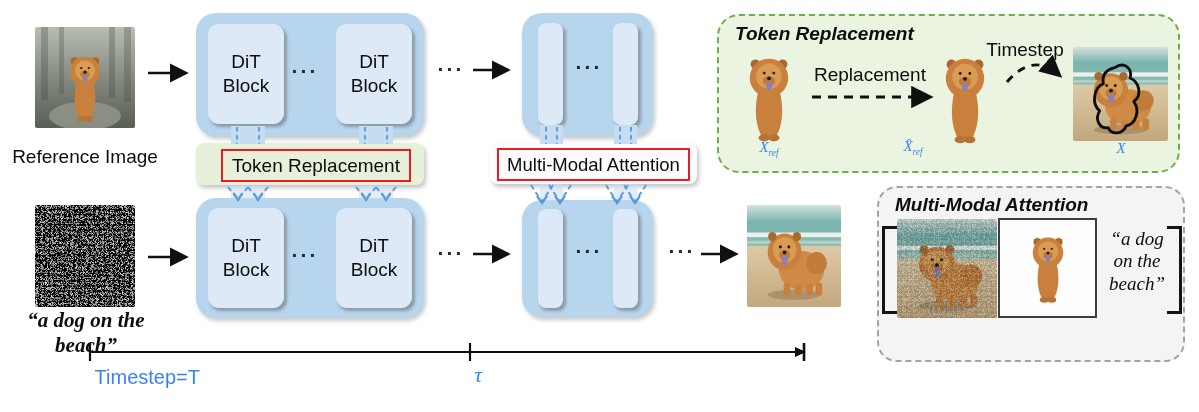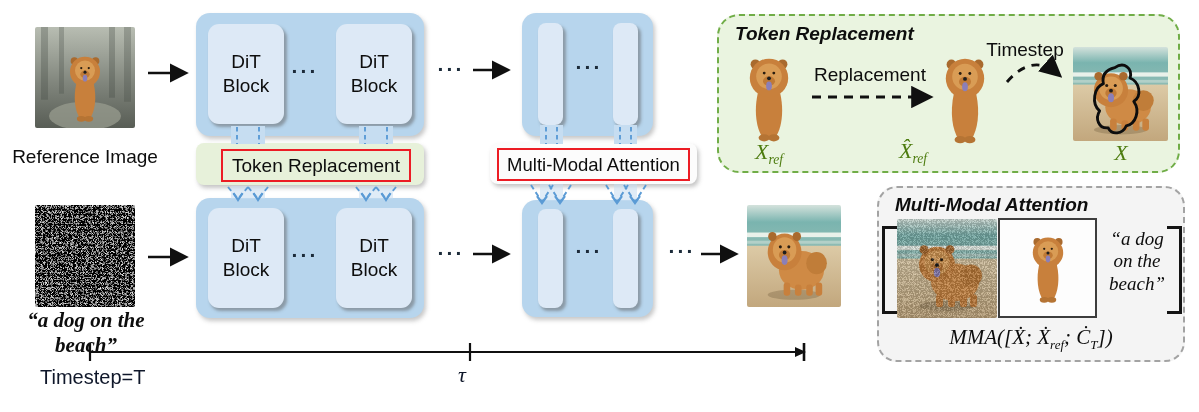--- a/index.html
+++ b/index.html
@@ -6,21 +6,21 @@
   .canvas{
     position:relative;width:1199px;height:412px;overflow:hidden;background:#ffffff;
     font-family:"Liberation Sans","DejaVu Sans",sans-serif;color:#111;
   }
   .imgbox{position:absolute;overflow:hidden;border-radius:2px;}
   .imgbox svg{display:block;width:100%;height:100%;}
   .caption{position:absolute;text-align:center;font-size:19px;color:#0d0d0d;}
   .serifit{font-family:"Liberation Serif","DejaVu Serif",serif;font-style:italic;}
   .prompt-left{font-size:21px;font-weight:600;}
   .container{
-    position:absolute;background:#b7d5ed;border-radius:14px;
+    position:absolute;background:#b7d5ed;border-radius:20px;
     box-shadow:2px 3px 4px rgba(110,110,110,0.38);
   }
   .block{
     position:absolute;background:#dde9f6;border-radius:11px;
     box-shadow:2.5px 3px 3px rgba(96,96,96,0.5);
     display:flex;align-items:center;justify-content:center;text-align:center;
     font-size:19px;line-height:1.28;color:#0d0d0d;
   }
   .bar{
     position:absolute;background:#dde9f6;border-radius:8px;
@@ -52,41 +52,41 @@
     background:#f4f4f4;border:2.6px dashed #a3a3a3;border-radius:20px;
     box-sizing:border-box;
   }
   .panel-title{
     position:absolute;font-size:19px;font-weight:bold;font-style:italic;color:#0d0d0d;
     white-space:nowrap;
   }
   .mathcap{
     position:absolute;text-align:center;
     font-family:"Liberation Serif","DejaVu Serif",serif;font-style:italic;
-    font-size:22px;color:#4d7c0f;
+    font-size:15px;color:#3b82f6;
   }
   .mathcap sub, .formula sub{font-size:0.62em;font-style:italic;}
   .small-label{position:absolute;text-align:center;font-size:19px;color:#0d0d0d;white-space:nowrap;}
   .bracket-l{position:absolute;border-left:3.2px solid #141414;border-top:3.2px solid #141414;border-bottom:3.2px solid #141414;}
   .bracket-r{position:absolute;border-right:3.2px solid #141414;border-top:3.2px solid #141414;border-bottom:3.2px solid #141414;}
   .whitebox{
     position:absolute;background:#fdfdfd;border:2.6px solid #3d3d3d;
     display:flex;align-items:center;justify-content:center;
   }
   .mma-prompt{
     position:absolute;white-space:pre-line;text-align:center;
     font-family:"Liberation Serif","DejaVu Serif",serif;font-style:italic;
     font-size:19px;line-height:1.18;color:#0d0d0d;
   }
   .formula{
     position:absolute;text-align:center;
     font-family:"Liberation Serif","DejaVu Serif",serif;font-style:italic;
     font-size:21px;color:#0d0d0d;white-space:nowrap;
   }
-  .tl-label{position:absolute;text-align:left;font-size:20px;color:#0f172a;white-space:nowrap;}
+  .tl-label{position:absolute;text-align:right;font-size:20px;color:#3b82f6;white-space:nowrap;}
   .tl-tau{font-family:"Liberation Serif","DejaVu Serif",serif;font-style:italic;font-size:22px;}
   .overlay{position:absolute;left:0;top:0;z-index:6;pointer-events:none;}
   .z1{z-index:1}.z2{z-index:2}.z3{z-index:3}
 </style>
 </head>
 <body>
 
 <div class="canvas">
 
   <svg width="0" height="0" style="position:absolute" aria-hidden="true">
@@ -271,23 +271,20 @@
   </div>
   <div class="whitebox z2" style="left:998px;top:218px;width:95px;height:96px">
     <svg viewBox="0 0 60 112" width="38" height="71">
         <use href="#symDogFront" width="60" height="112"></use>
       </svg>
   </div>
   <div class="mma-prompt z2" style="left:1102px;top:228px;width:70px">“a dog
 on the
 beach”</div>
   <div class="bracket-r z2" style="left:1167px;top:226px;width:12px;height:82px"></div>
-  <div class="formula z2" style="left:877px;top:325px;width:308px">
-    <span>MMA</span><span>([</span><span>Ẋ</span><span>; </span><span>Ẋ</span><sub>ref</sub><span>; </span><span>Ċ</span><sub>T</sub><span>])</span>
-  </div>
 
   <svg class="overlay" width="1199" height="412" viewBox="0 0 1199 412">
     <defs>
       <marker id="mkA" markerWidth="8" markerHeight="8" viewBox="0 0 10 10" refX="7.5" refY="5" orient="auto">
         <path d="M0,0 L10,5 L0,10 Z" fill="#101010"></path>
       </marker>
     </defs>
 
     <g stroke="#101010" stroke-width="2.4">
       <line x1="148" y1="73" x2="184" y2="73" marker-end="url(#mkA)"></line>

